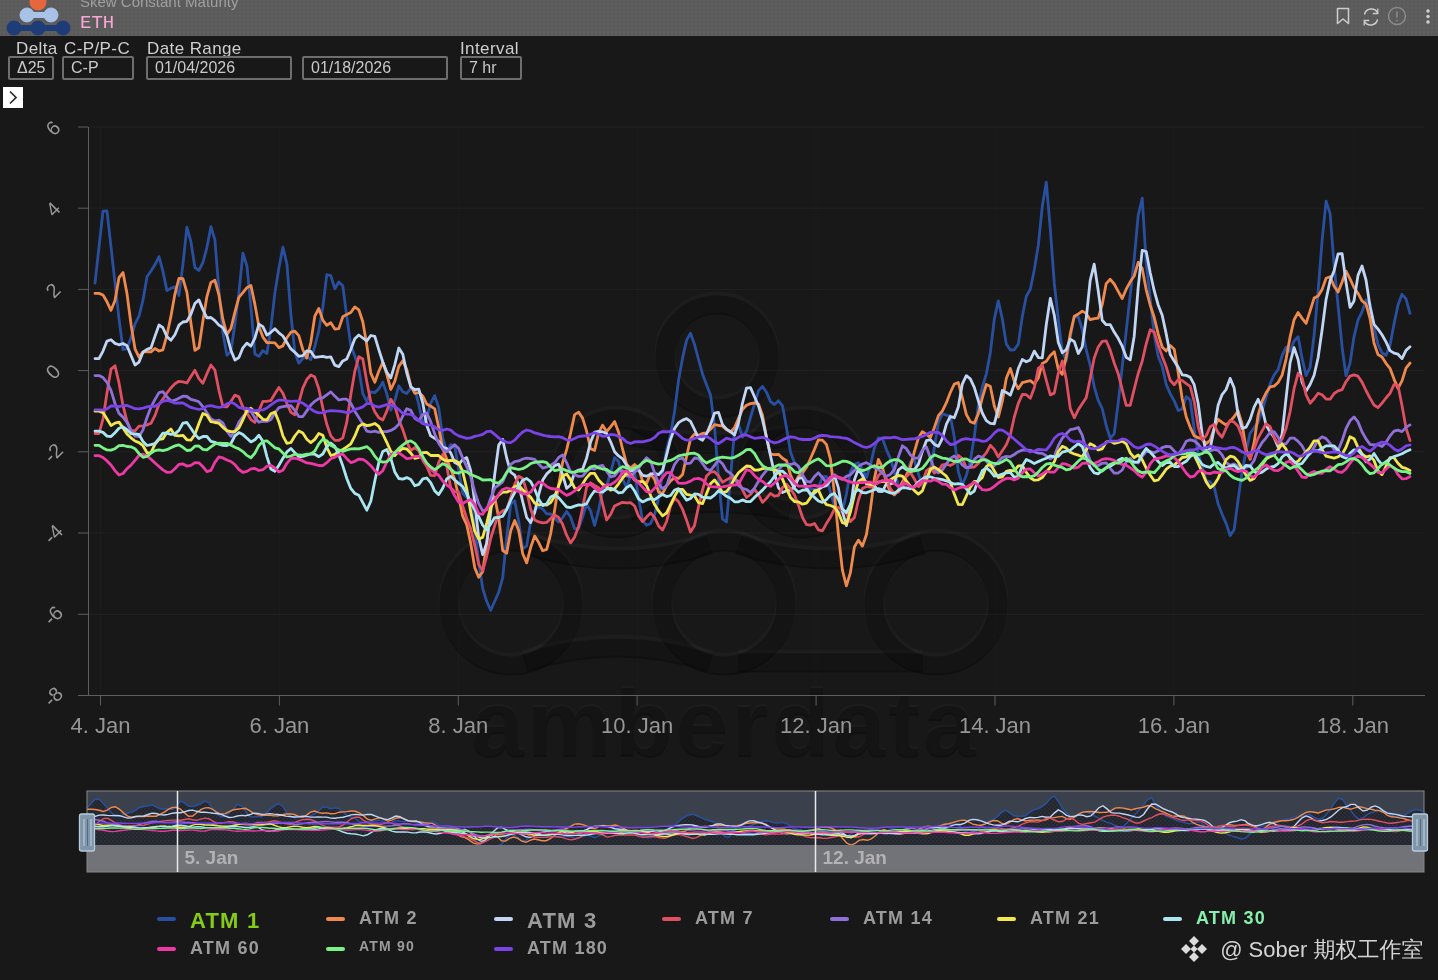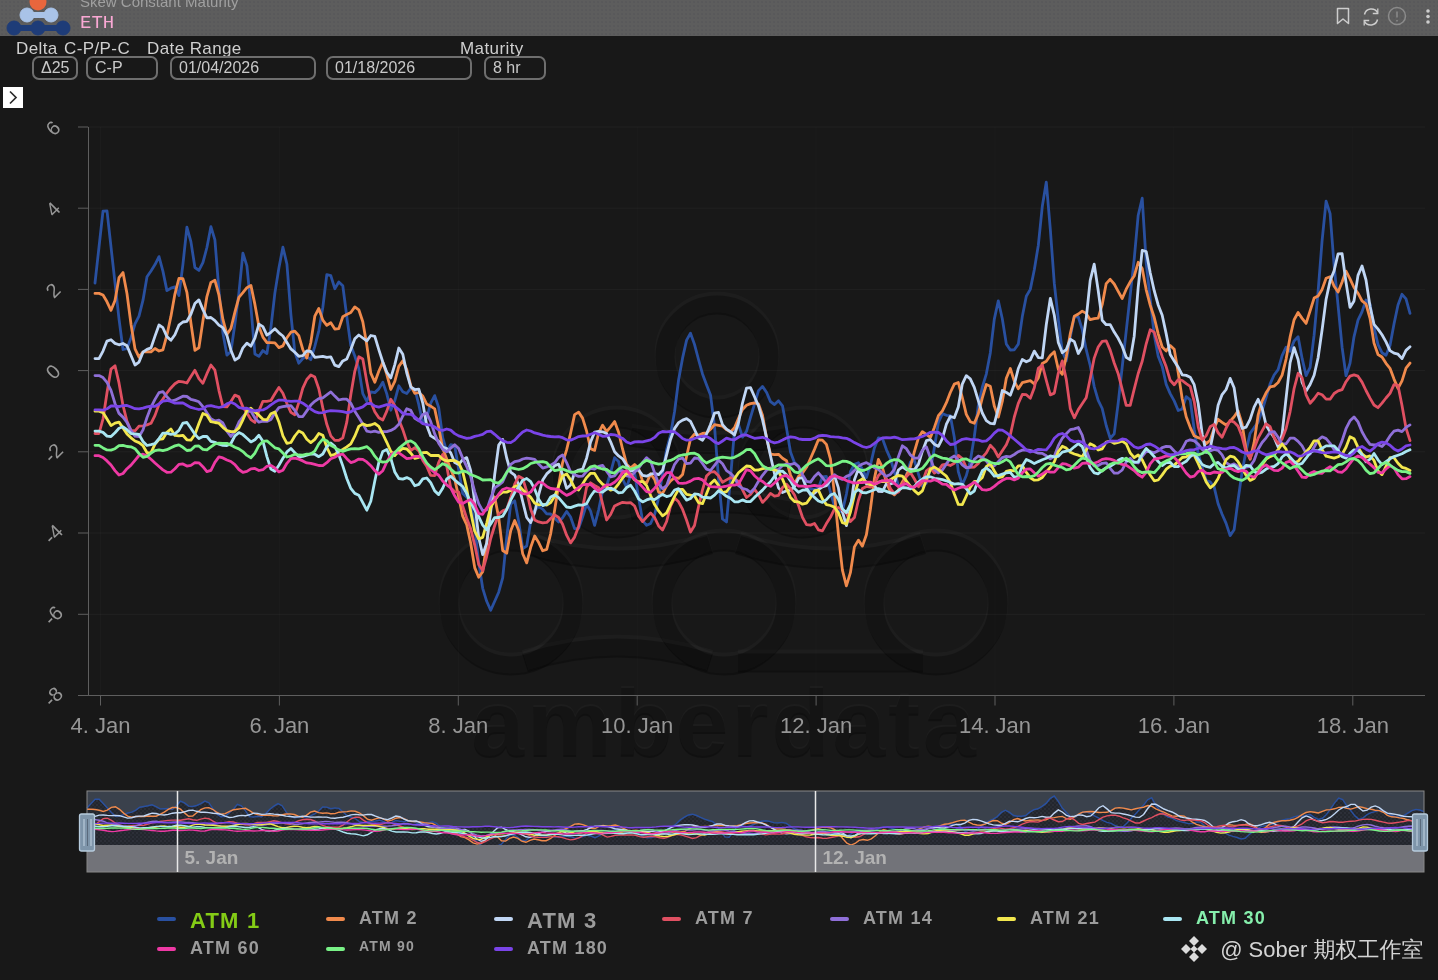--- a/index.html
+++ b/index.html
@@ -1,20 +1,20 @@
 <!DOCTYPE html>
 <html><head><meta charset="utf-8">
 <style>
   html,body{margin:0;padding:0;background:#181818;width:1438px;height:980px;overflow:hidden;}
   body{font-family:'Liberation Sans',sans-serif;position:relative;}
   .hdr{position:absolute;left:0;top:0;width:1438px;height:36px;background:#5d5d5d;
     background-image:radial-gradient(rgba(35,35,55,0.08) 1px, transparent 1px);background-size:4px 4px;}
   .ctl-label{position:absolute;top:39px;font-size:17px;letter-spacing:0.4px;color:#cfcfcf;}
-  .ctl-btn{position:absolute;top:56px;height:20px;border:2px solid #6e6e6e;border-radius:7px;
-    color:#c9c9c9;font-size:16px;line-height:20px;padding-left:7px;margin-left:24px;}
+  .ctl-btn{position:absolute;top:56px;height:20px;border:2px solid #6e6e6e;border-radius:2px;
+    color:#c9c9c9;font-size:16px;line-height:20px;padding-left:7px;}
 </style></head>
 <body>
 <div class="hdr"></div>
 <svg width="110" height="36" style="position:absolute;left:0;top:0">
   <circle cx="38" cy="2" r="8.5" fill="#e8663d"></circle>
   <g fill="#a9c3e8" stroke="#a9c3e8">
     <circle cx="27" cy="15" r="7"></circle>
       <circle cx="51" cy="15" r="7"></circle>
     <line x1="27" y1="15" x2="51" y2="15" stroke-width="6"></line>
   </g>
@@ -41,26 +41,26 @@
   <g fill="#cdcdcd">
     <circle cx="110" cy="11" r="1.8"></circle>
       <circle cx="110" cy="16.5" r="1.8"></circle>
       <circle cx="110" cy="22" r="1.8"></circle>
   </g>
 </svg>
 
 <div class="ctl-label" style="left:16px">Delta</div>
 <div class="ctl-label" style="left:64px">C-P/P-C</div>
 <div class="ctl-label" style="left:147px">Date Range</div>
-<div class="ctl-label" style="left:460px">Maturity</div>
+<div class="ctl-label" style="left:460px">Interval</div>
 <div class="ctl-btn" style="left:8px;width:35px;">Δ25</div>
 <div class="ctl-btn" style="left:62px;width:61px;">C-P</div>
 <div class="ctl-btn" style="left:146px;width:135px;">01/04/2026</div>
 <div class="ctl-btn" style="left:302px;width:135px;">01/18/2026</div>
-<div class="ctl-btn" style="left:460px;width:51px;">8 hr</div>
+<div class="ctl-btn" style="left:460px;width:51px;">7 hr</div>
 <div style="position:absolute;left:3px;top:87px;width:20px;height:21px;background:#fff;">
   <svg width="20" height="21">
       <path d="M7,4.5 l6,6 l-6,6" stroke="#2b2b2b" stroke-width="1.7" fill="none"></path>
     </svg>
 </div>
 
 <svg width="1438" height="980" viewBox="0 0 1438 980" style="position:absolute;left:0;top:0;font-family:'Liberation Sans',sans-serif;">
 <g stroke="rgba(255,255,255,0.024)" fill="none" stroke-width="21" transform="translate(0,-3)">
 <circle cx="717" cy="357" r="52"></circle>
 <circle cx="617" cy="474" r="55"></circle>

